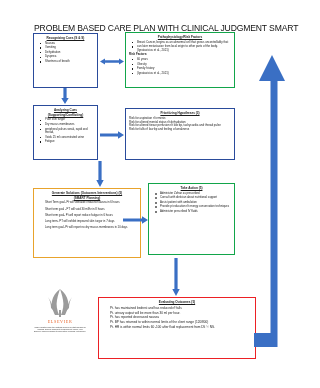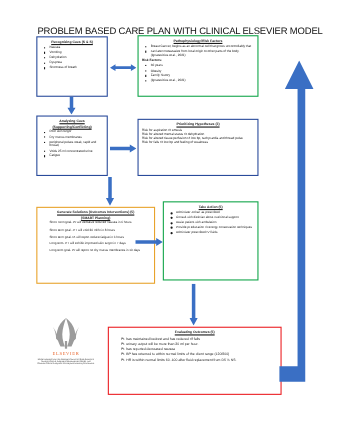--- a/index.html
+++ b/index.html
@@ -143,21 +143,21 @@
     margin-top:2px;
     padding:0 1px;
     text-align:center;
   }
 </style>
 </head>
 <body>
 
 <div id="canvas">
 
-  <div class="title">PROBLEM BASED CARE PLAN WITH CLINICAL ELSEVIER MODEL</div>
+  <div class="title">PROBLEM BASED CARE PLAN WITH CLINICAL JUDGMENT SMART</div>
 
   <div class="box" id="box-recognizing">
     <div class="hdr">Recognizing Cues (S &amp; S)</div>
     <ul>
       <li class="bullet">Nausea</li>
       <li class="bullet">Vomiting</li>
       <li class="bullet">Dehydration</li>
       <li class="bullet">Dyspnea</li>
       <li class="bullet">Shortness of breath</li>
     </ul>

